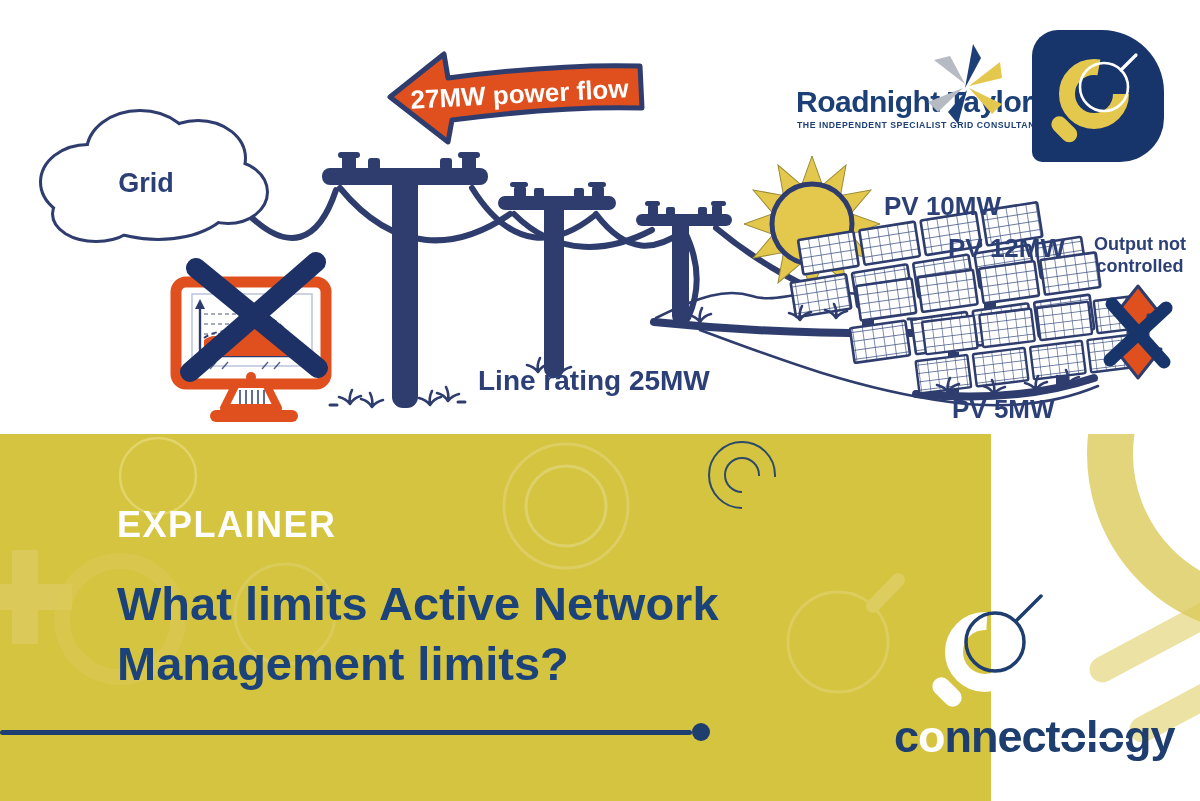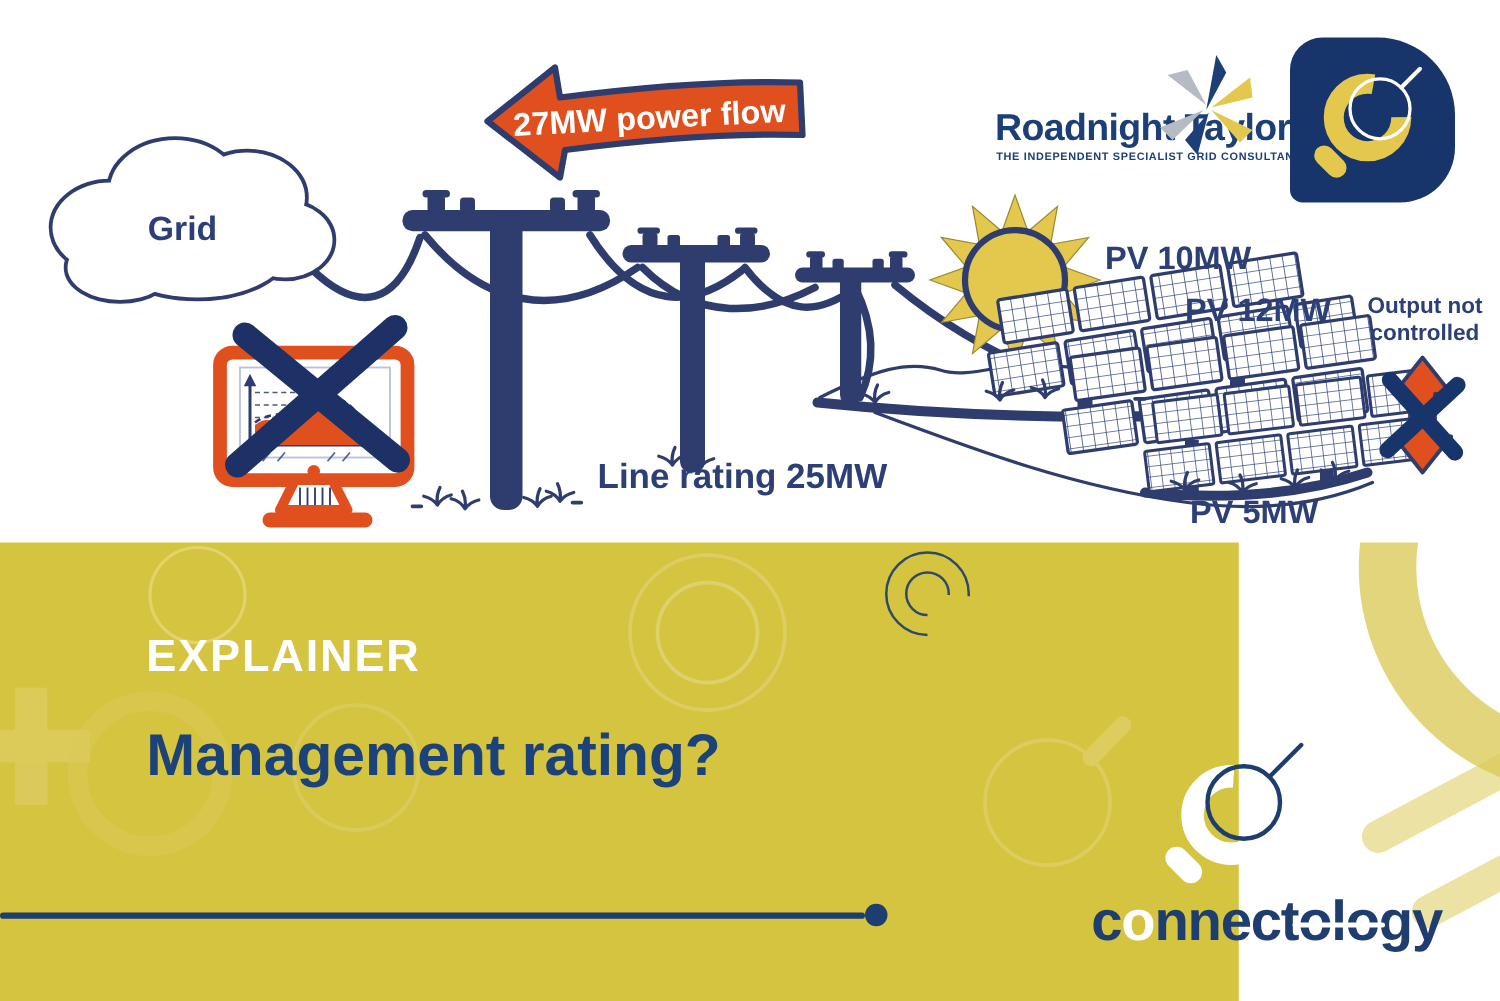--- a/index.html
+++ b/index.html
@@ -16,21 +16,21 @@
   .app-icon{position:absolute;left:1032px;top:30px;width:132px;height:132px;background:#17356b;
             border-radius:26px 62px 44px 10px}
   .banner{position:absolute;left:0;top:434px;width:991px;height:367px;background:#d5c440}
   .banner-decor{position:absolute;left:0;top:0;width:1200px;height:367px}
   .kicker{position:absolute;left:117px;top:70px;font-size:36px;font-weight:700;
           letter-spacing:1.5px;color:#ffffff}
   .title{position:absolute;left:117px;top:140px;font-size:47px;line-height:60px;
          font-weight:700;color:#1c4379}
   .rule{position:absolute;left:0;top:296px;width:692px;height:5px;background:#1d3e6e;border-radius:3px}
   .rule-dot{position:absolute;left:692px;top:289px;width:18px;height:18px;border-radius:50%;background:#1d3e6e}
-  .wordmark{position:absolute;left:873px;top:277px;font-size:45px;font-weight:700;
+  .wordmark{position:absolute;left:894px;top:277px;font-size:45px;font-weight:700;
             letter-spacing:-1px;color:#1d3e6e;white-space:nowrap}
   .wordmark .white-o{color:#ffffff}
   .wordmark .strike{position:relative;display:inline-block}
   .wordmark .strike::after{content:"";position:absolute;left:-5px;right:-5px;top:27px;height:4px;
             background:#ffffff;border-radius:3px}
 </style>
 </head>
 <body>
 
 <div class="stage">
@@ -306,21 +306,22 @@
           <rect x="-17" y="-9" width="34" height="18" rx="9" fill="#ffffff"></rect>
         </g>
         <circle cx="995" cy="208" r="29" fill="none" stroke="#1d3e6e" stroke-width="3.5"></circle>
         <path d="M1016 187 L1041 162" stroke="#1d3e6e" stroke-width="3.5" stroke-linecap="round"></path>
       </g>
     </svg>
 
     <div class="kicker">EXPLAINER</div>
 
     <div class="title">
-      <div>Management rating?</div>
+      <div>What limits Active Network</div>
+      <div>Management limits?</div>
     </div>
 
     <div class="rule"></div>
     <div class="rule-dot"></div>
 
     <div class="wordmark">
       <span>c</span><span class="white-o">o</span><span>nnect</span><span class="strike">olo</span><span>gy</span>
     </div>
   </div>
 </div>

